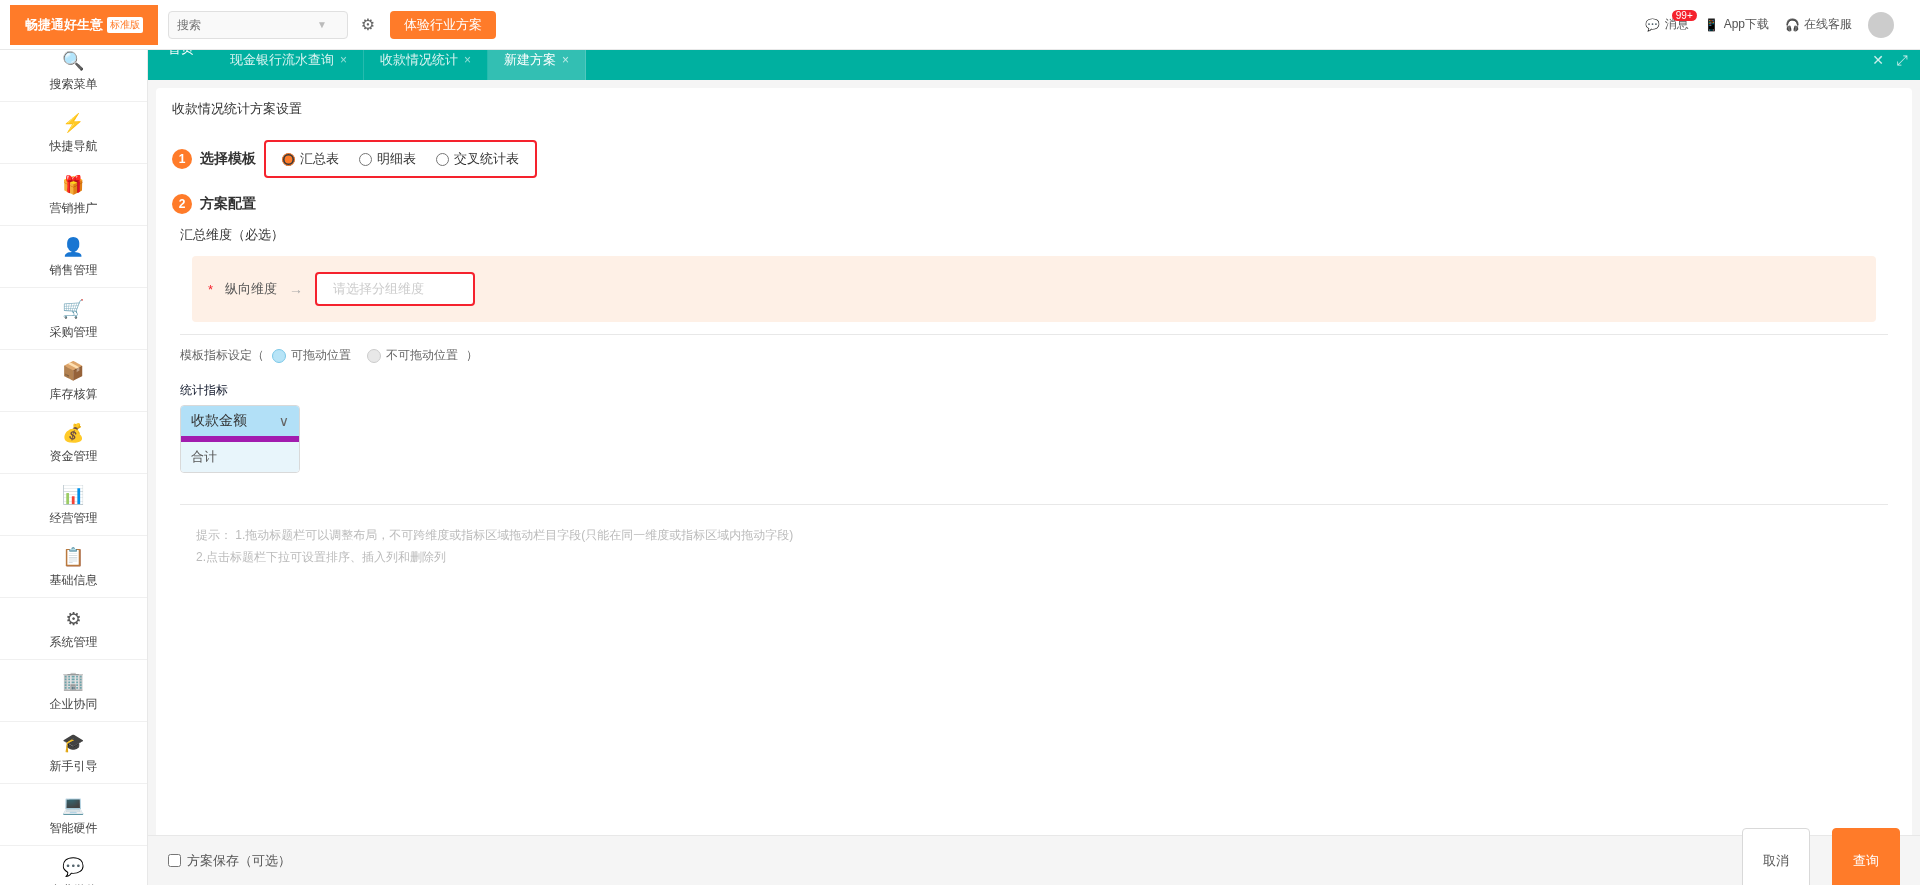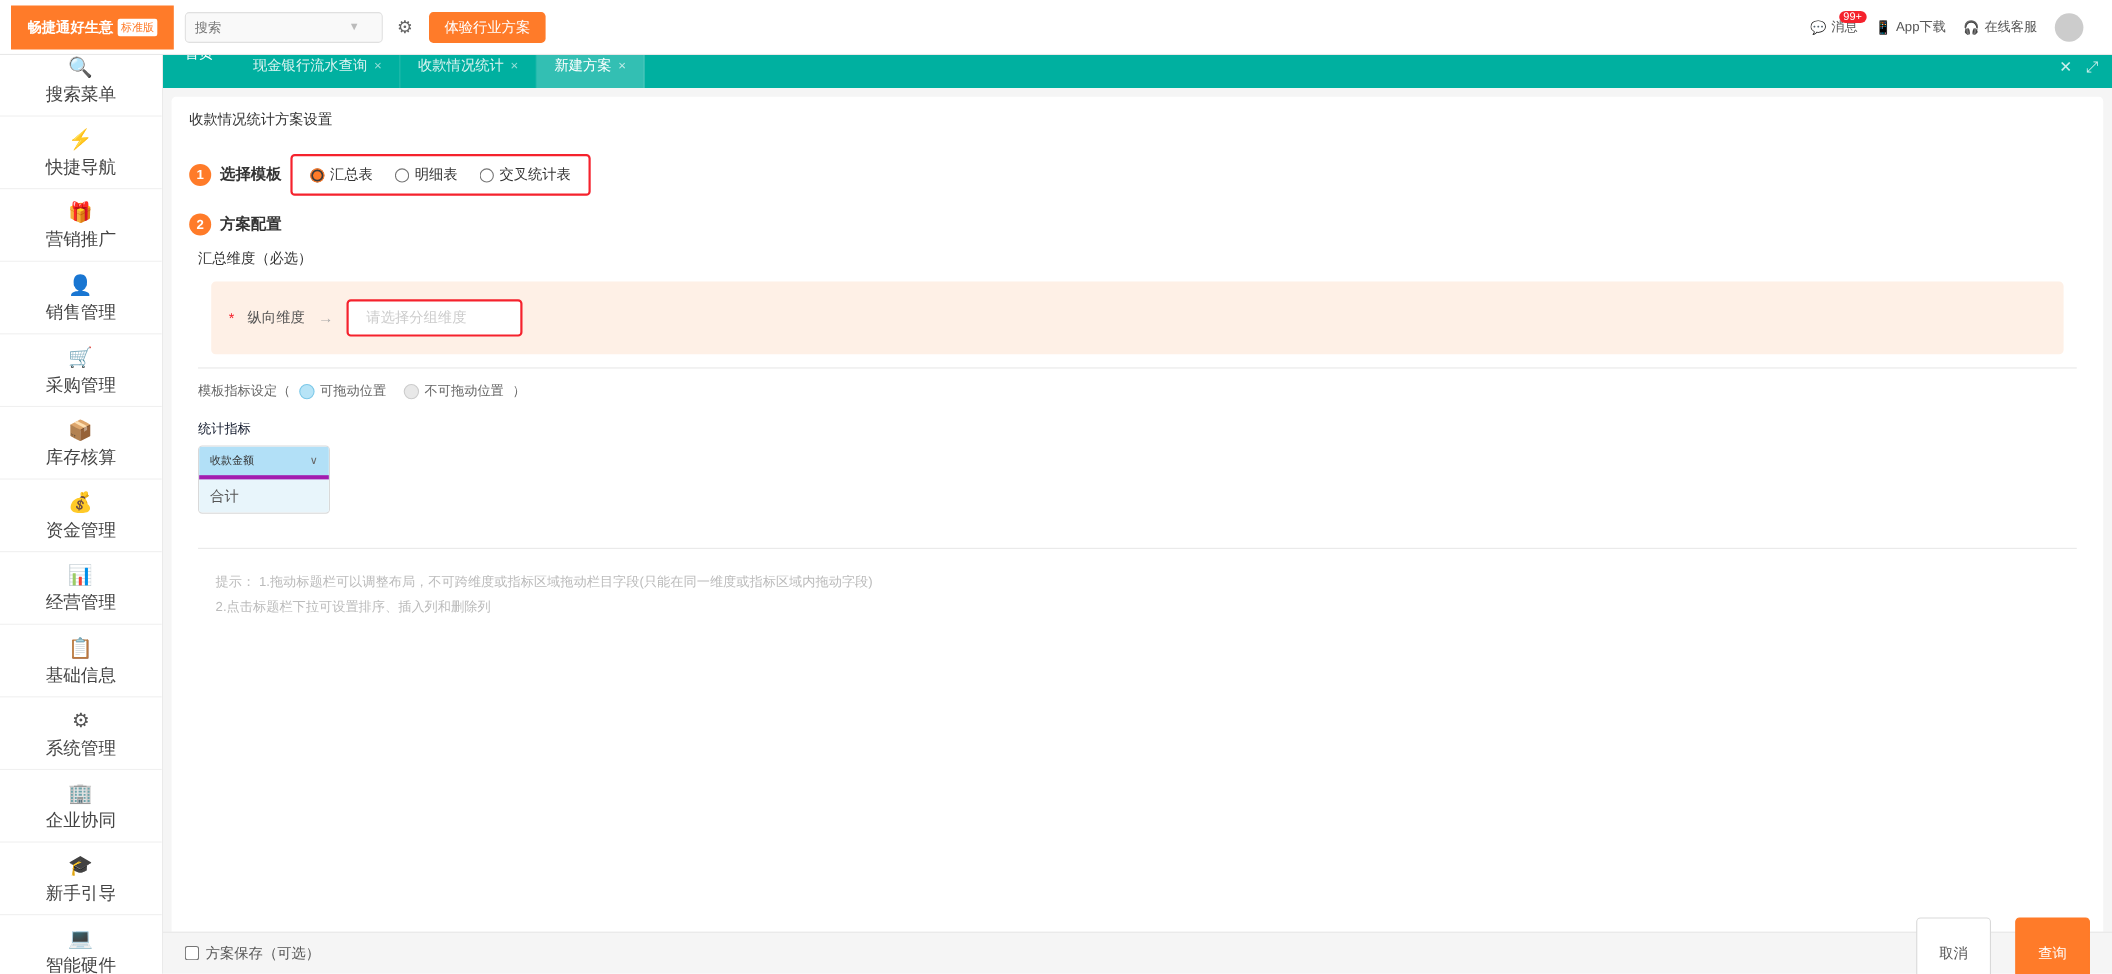--- a/index.html
+++ b/index.html
@@ -197,21 +197,21 @@
       cursor: pointer;
       border-bottom: 1px solid #f0f0f0;
       color: #444;
     }
     .sidebar-icon {
       font-size: 18px;
       margin-bottom: 4px;
       color: #555;
     }
     .sidebar-label {
-      font-size: 16px;
+      font-size: 12px;
       color: #444;
     }
 
     
     .main-content {
       position: fixed;
       top: 80px; left: 148px; right: 0; bottom: 0;
       background: #f5f5f5;
       overflow-y: auto;
     }
@@ -369,23 +369,23 @@
       display: inline-block;
       min-width: 120px;
     }
 
     .stats-table-header {
       background: #b2e0f7;
       display: flex;
       align-items: center;
       justify-content: space-between;
       padding: 6px 10px;
-      font-size: 10px;
+      font-size: 14px;
       color: #333;
-      border-bottom: 4px solid #a21caf;
+      border-bottom: 6px solid #a21caf;
     }
 
     .stats-table-row {
       padding: 6px 10px;
       font-size: 13px;
       color: #555;
       background: #e8f5fb;
     }
 
     .dropdown-arrow {
@@ -402,21 +402,21 @@
     }
 
     .tips-section p {
       color: #bbb;
     }
 
     
     .bottom-bar {
       position: fixed;
       bottom: 0; left: 148px; right: 0;
-      height: 38px;
+      height: 50px;
       background: #f5f5f5;
       border-top: 1px solid #e8e8e8;
       display: flex;
       align-items: center;
       justify-content: space-between;
       padding: 0 20px;
       z-index: 97;
     }
 
     .save-option {

